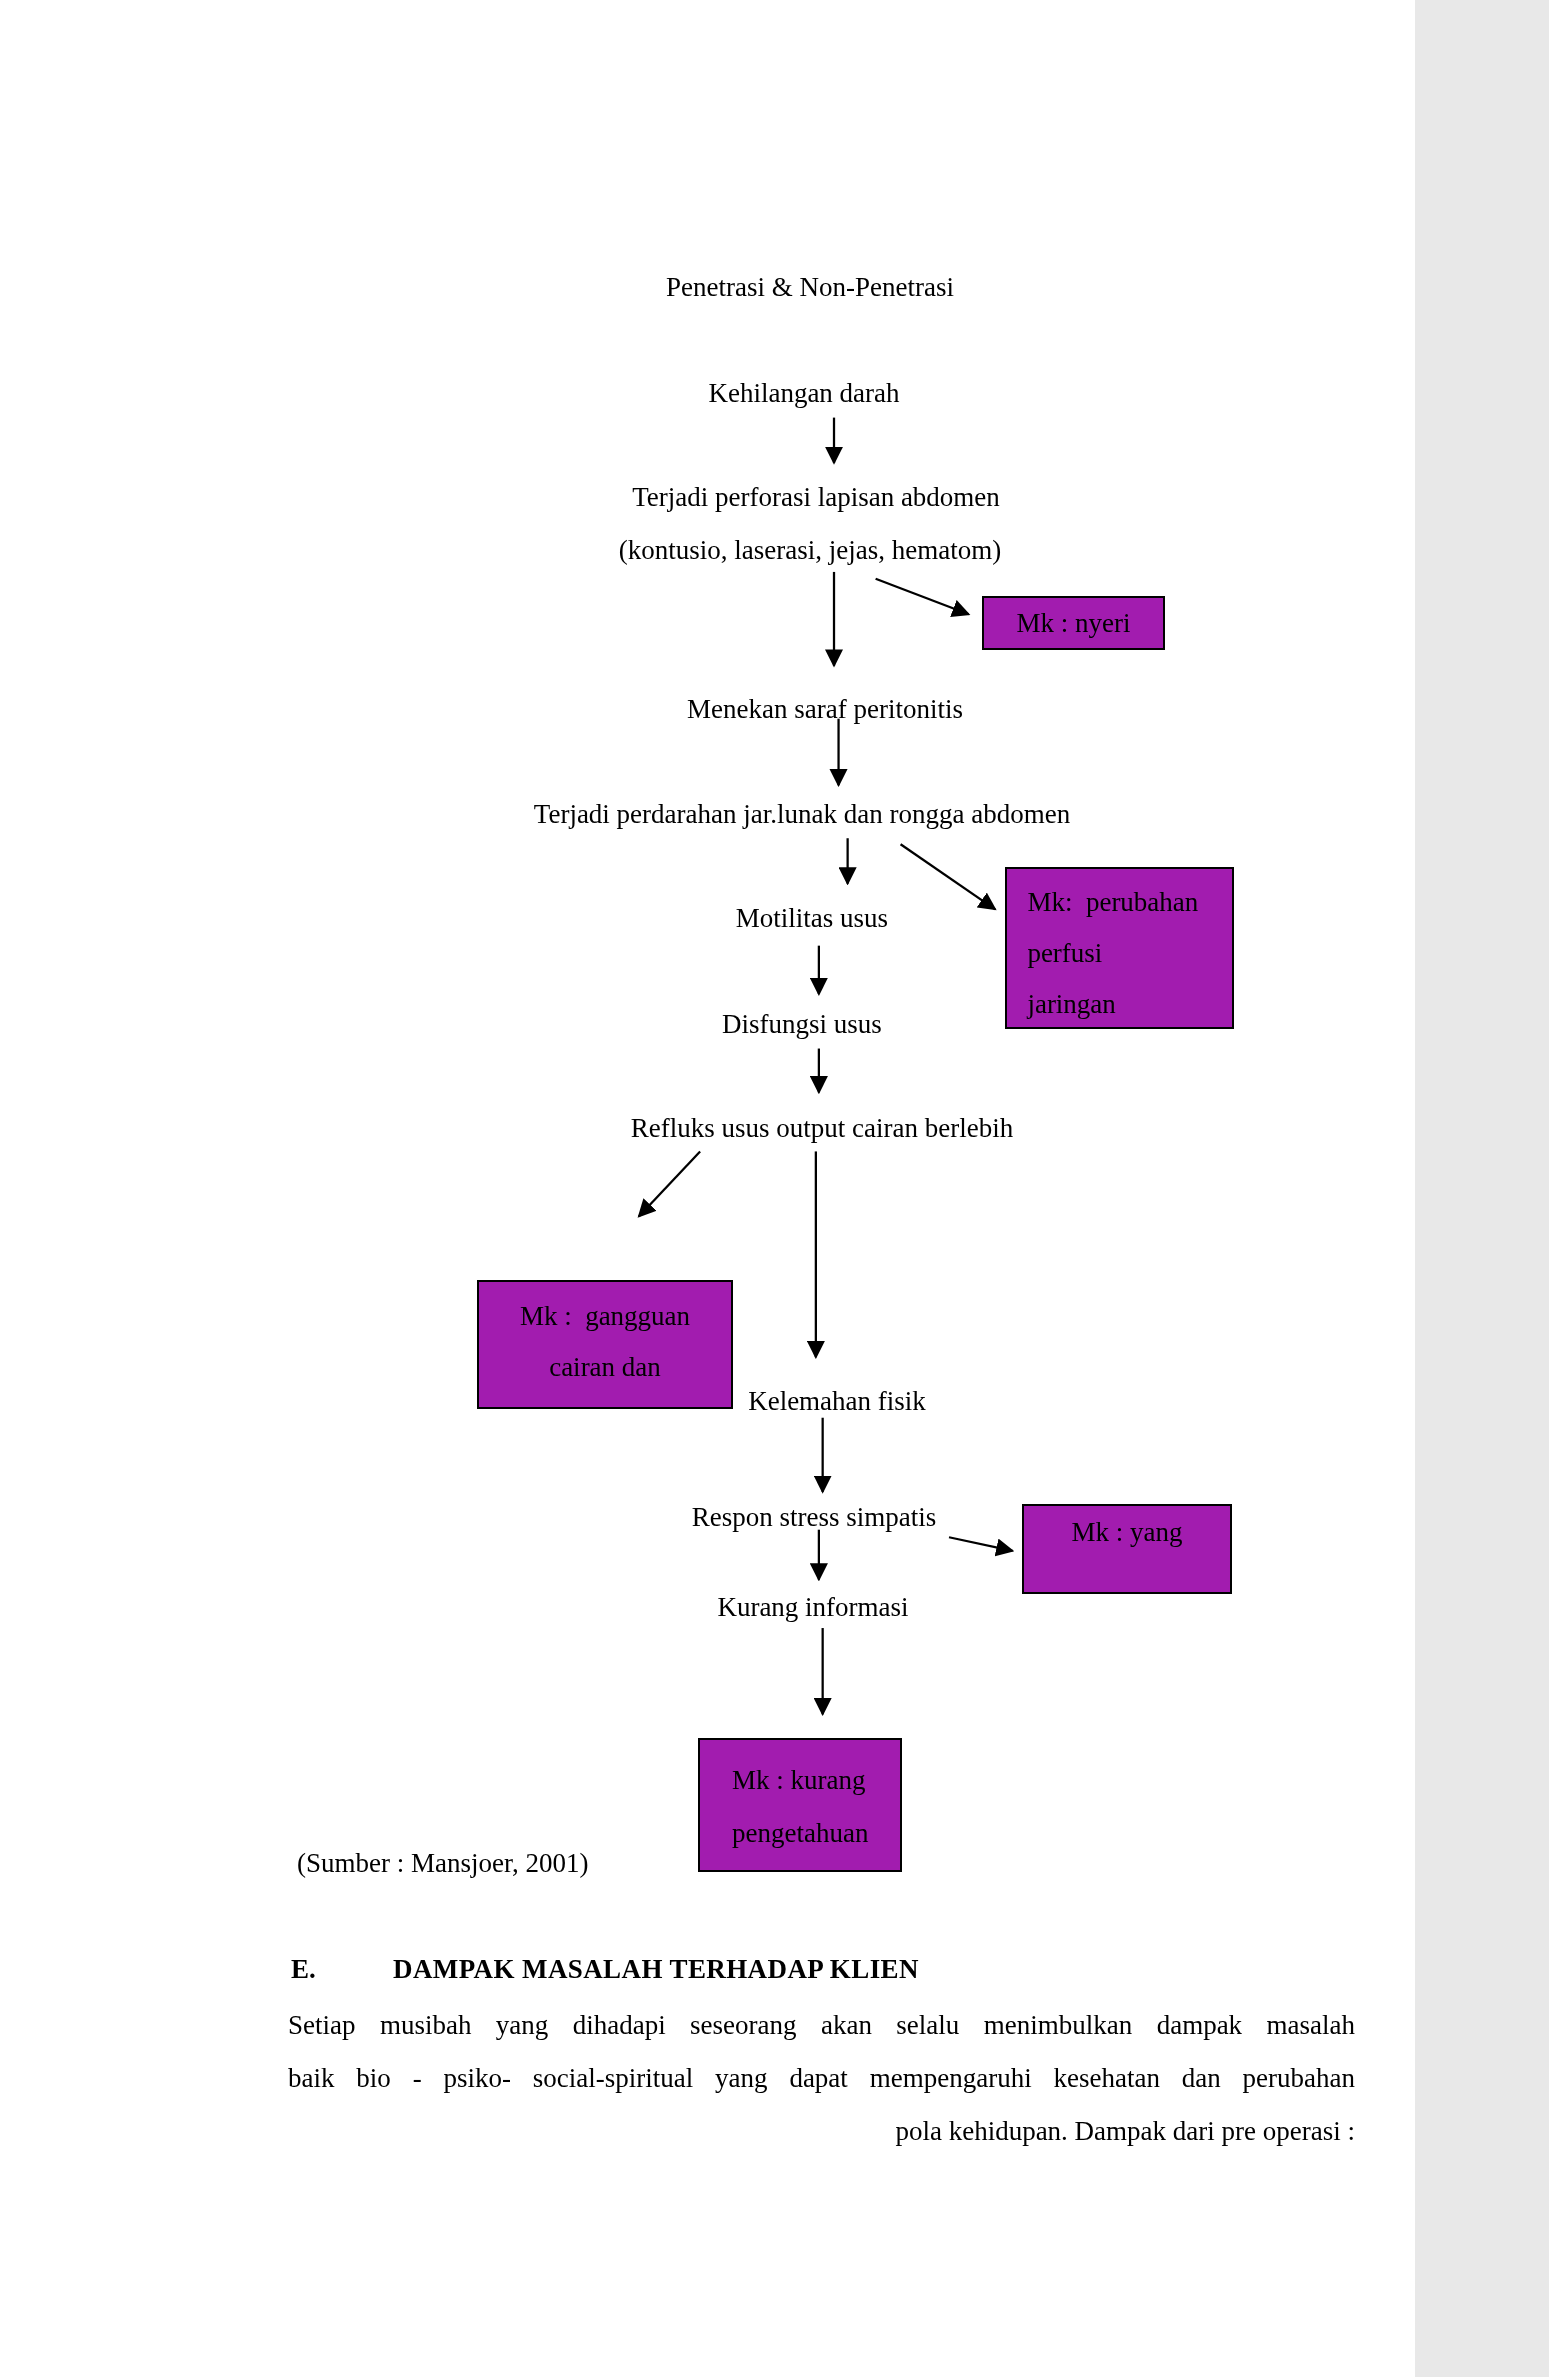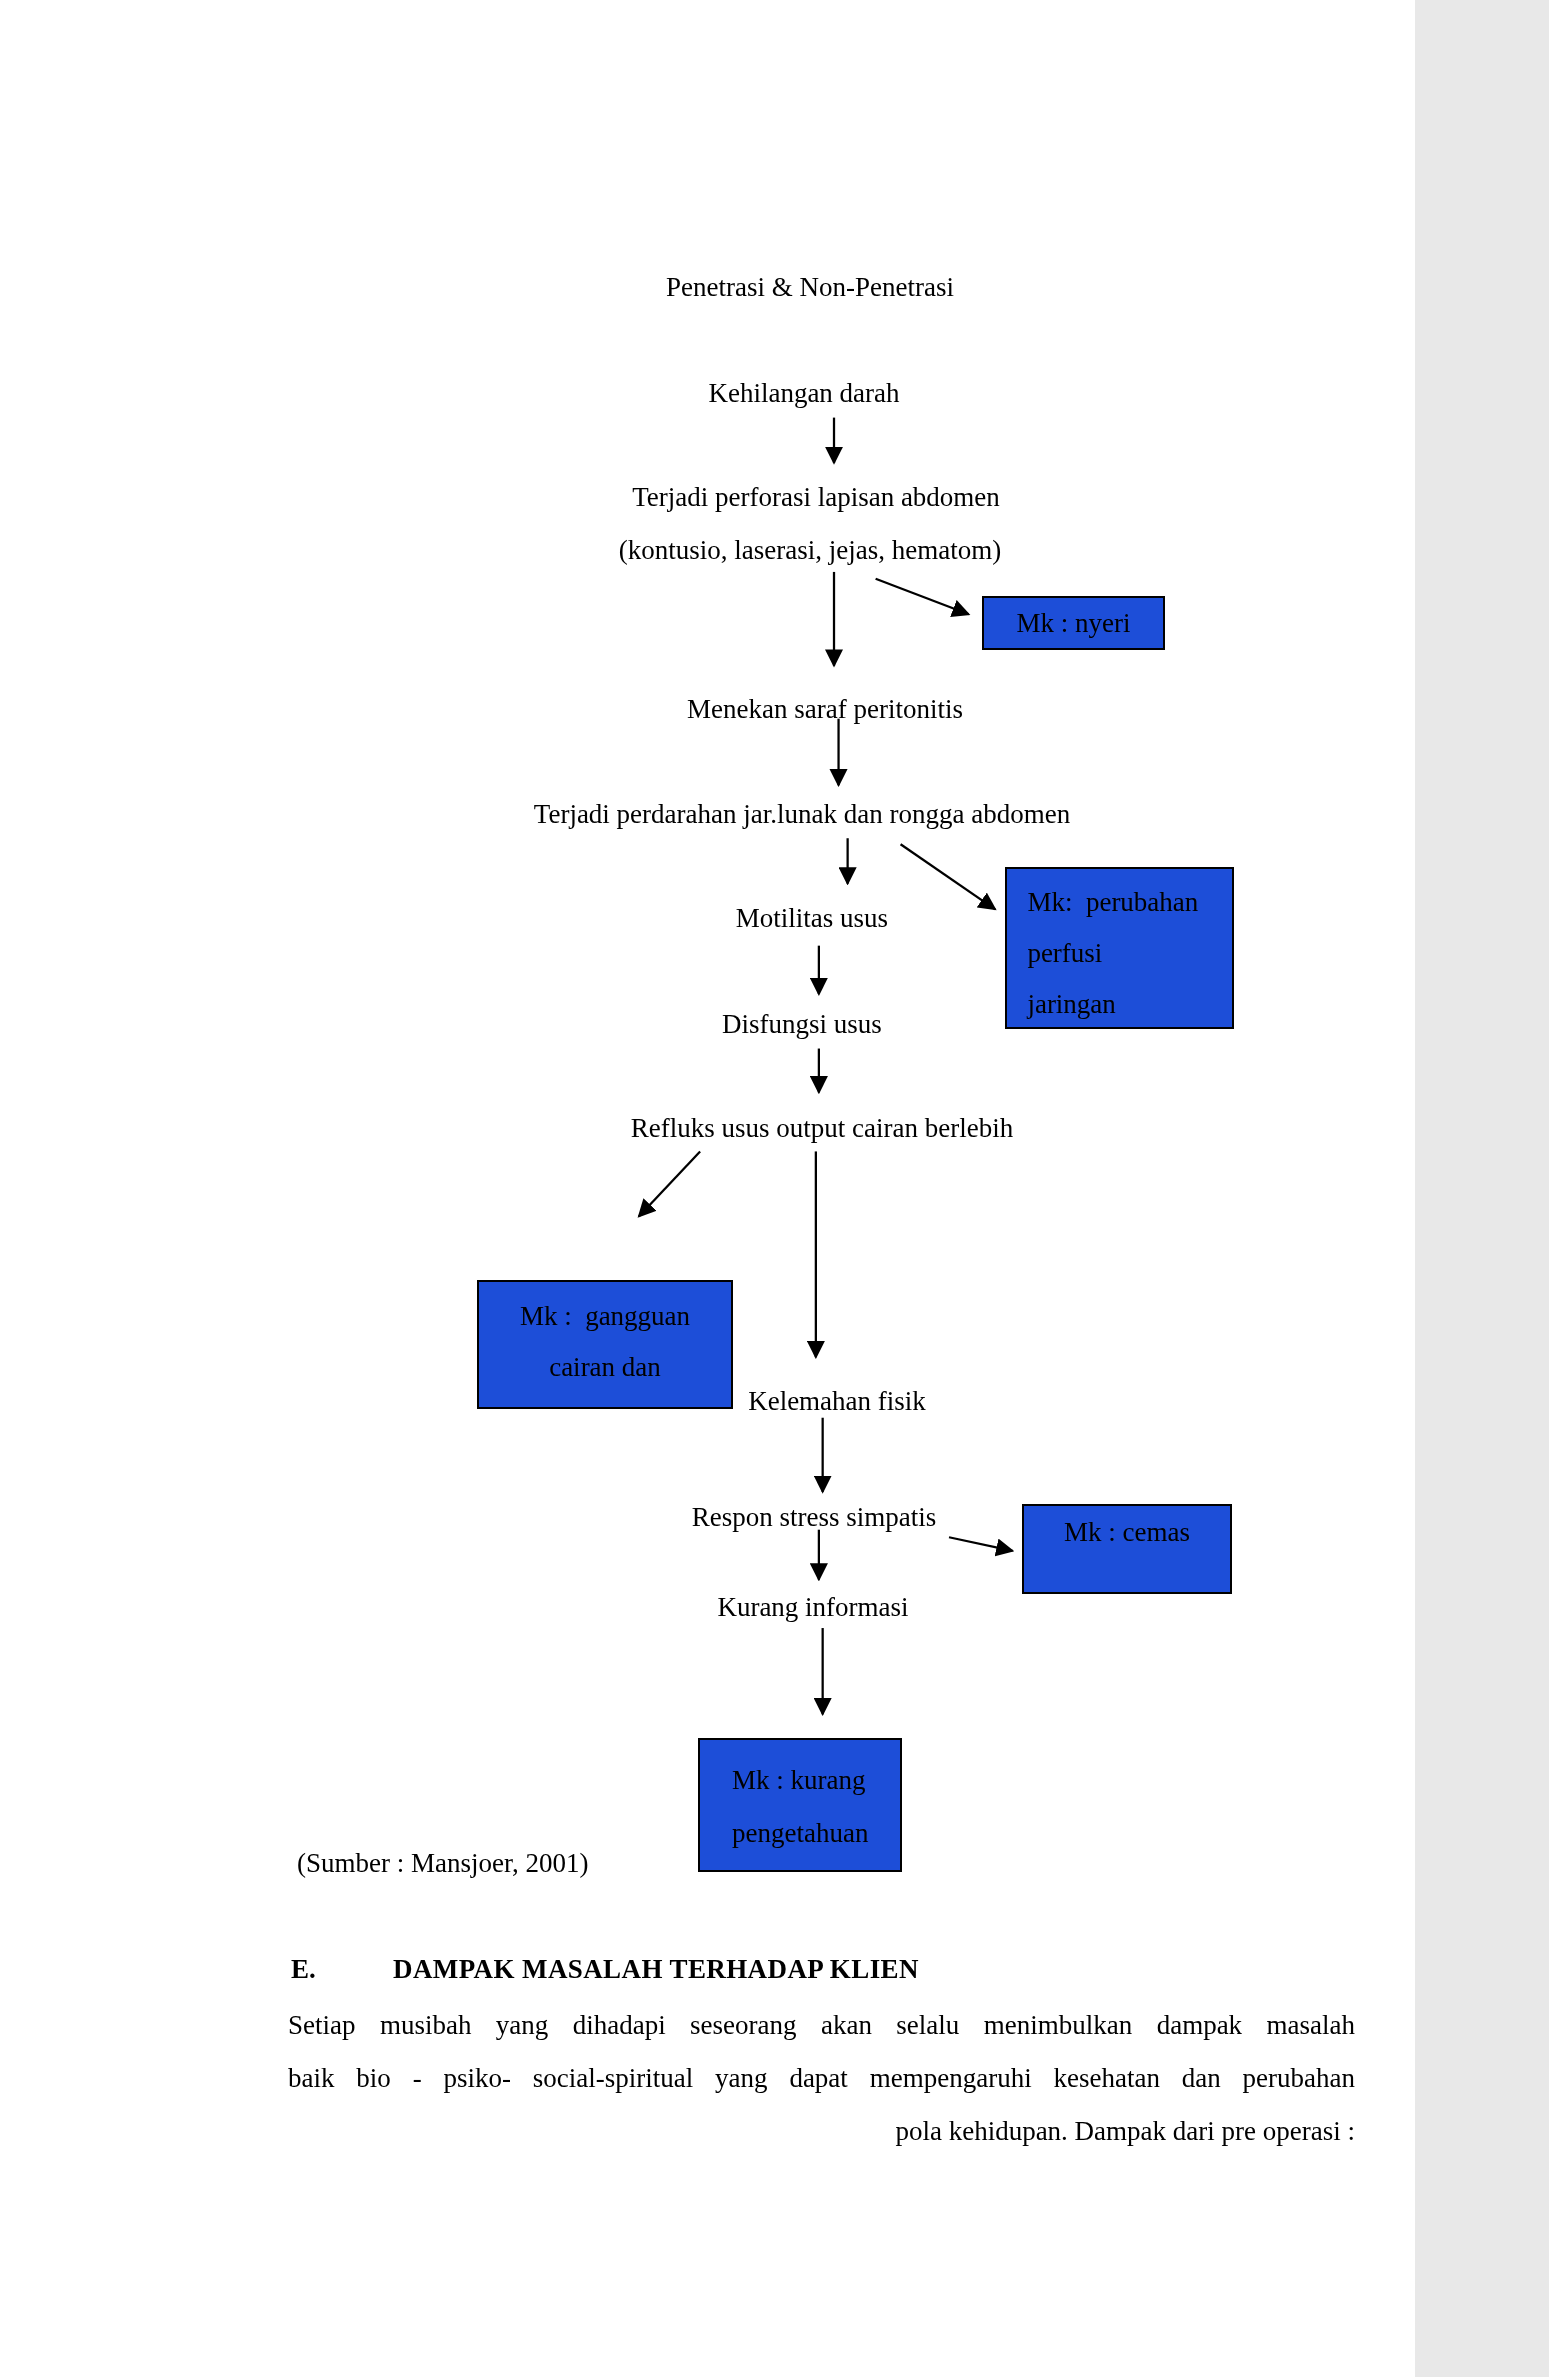--- a/index.html
+++ b/index.html
@@ -16,21 +16,21 @@
     transform:translateX(-50%);
     font-size:27px;
     line-height:32px;
     white-space:pre;
   }
   .mkbox{
     position:absolute;
     border:2.3px solid #000000;
     box-sizing:border-box;
     font-size:27px;
-    background:#1d4ed8;
+    background:#a21caf;
   }
   .mkbox .bline{white-space:pre;}
   .arrows{position:absolute;left:0;top:0;width:1550px;height:2377px;}
   .arrows line{stroke:#000000;stroke-width:3;}
   .sumber{position:absolute;font-size:27px;white-space:pre;}
   .sec-label{position:absolute;font-size:27px;font-weight:bold;}
   .sec-heading{position:absolute;font-size:27px;font-weight:bold;letter-spacing:0.4px;white-space:pre;}
   .para{
     position:absolute;
     left:288px;top:1999px;width:1067px;
@@ -88,21 +88,21 @@
     <div class="bline">perfusi</div>
     <div class="bline">jaringan</div>
   </div>
 
   <div class="mkbox" style="left:477px;top:1280px;width:256px;height:129px;padding-top:9px;text-align:center;line-height:51px;">
     <div class="bline">Mk :  gangguan</div>
     <div class="bline">cairan dan</div>
   </div>
 
   <div class="mkbox" style="left:1022px;top:1504px;width:210px;height:90px;padding-top:10.6px;text-align:center;">
-    <span class="bline">Mk : cemas</span>
+    <span class="bline">Mk : yang</span>
   </div>
 
   <div class="mkbox" style="left:698px;top:1738px;width:204px;height:134px;padding:13.6px 0 0 32px;line-height:53px;">
     <div class="bline">Mk : kurang</div>
     <div class="bline">pengetahuan</div>
   </div>
 
   <div class="sumber" style="left:297px;top:1848px;">(Sumber : Mansjoer, 2001)</div>
 
   <div class="sec-label" style="left:291px;top:1954px;">E.</div>

